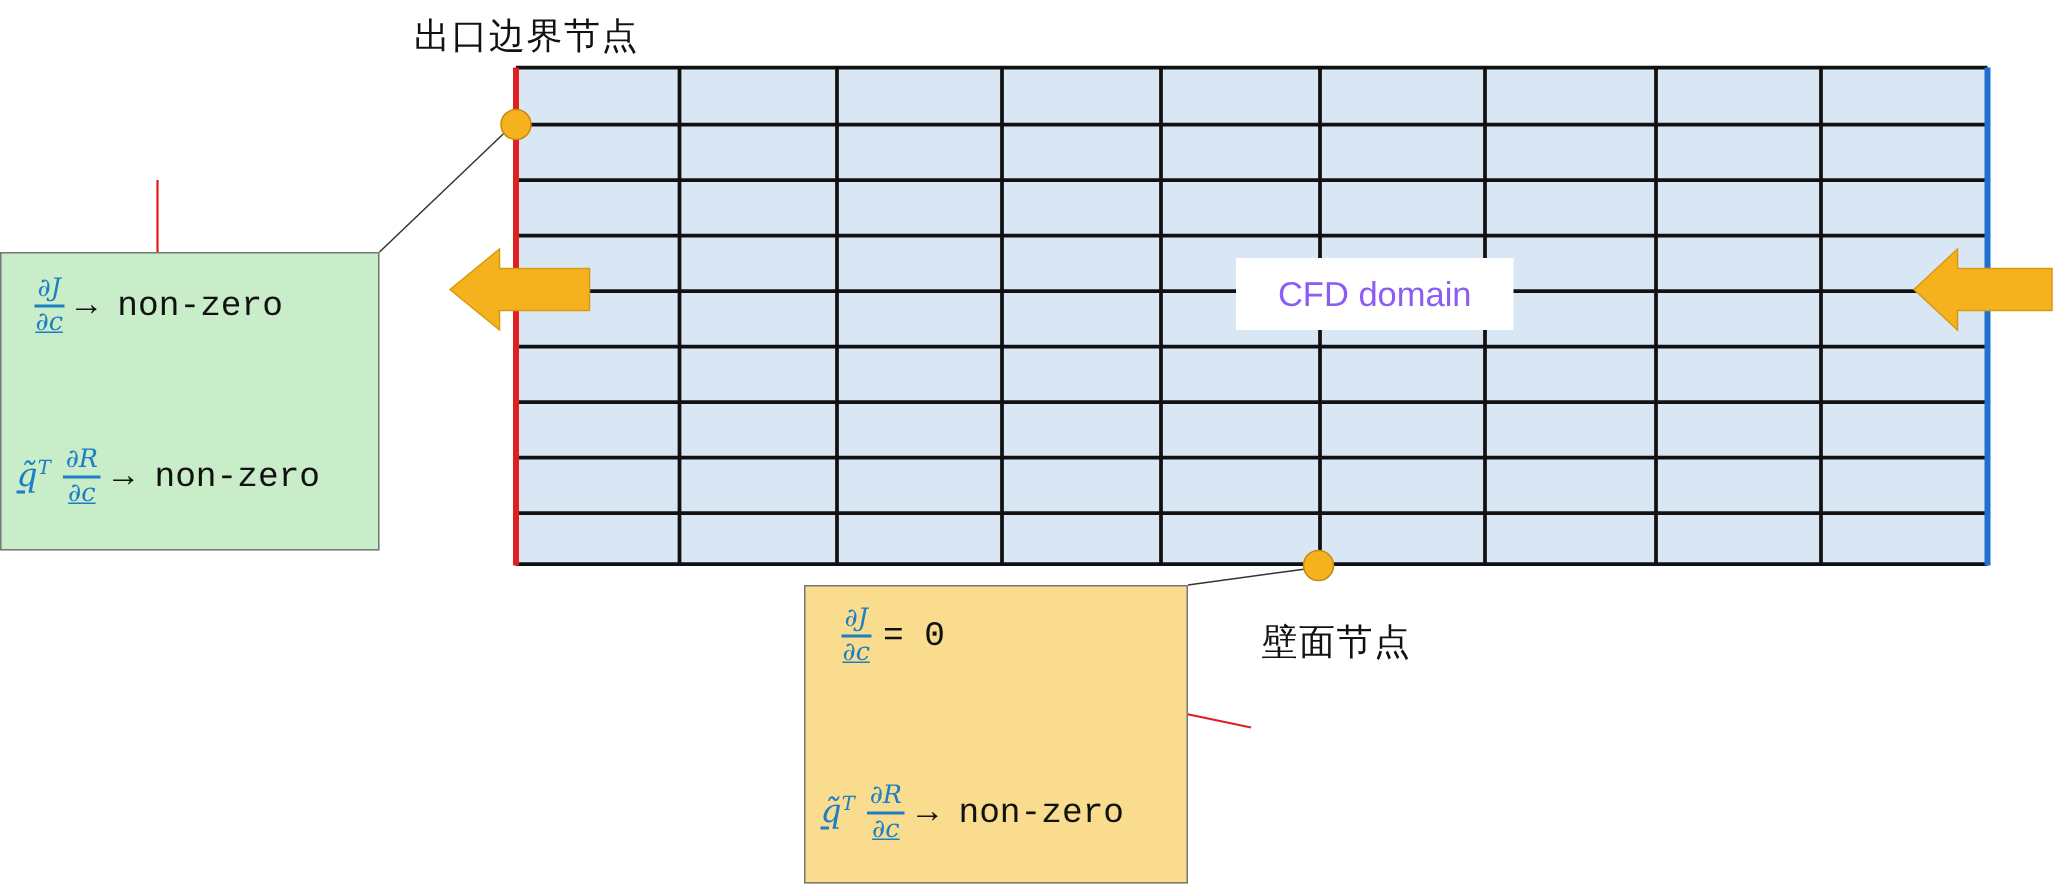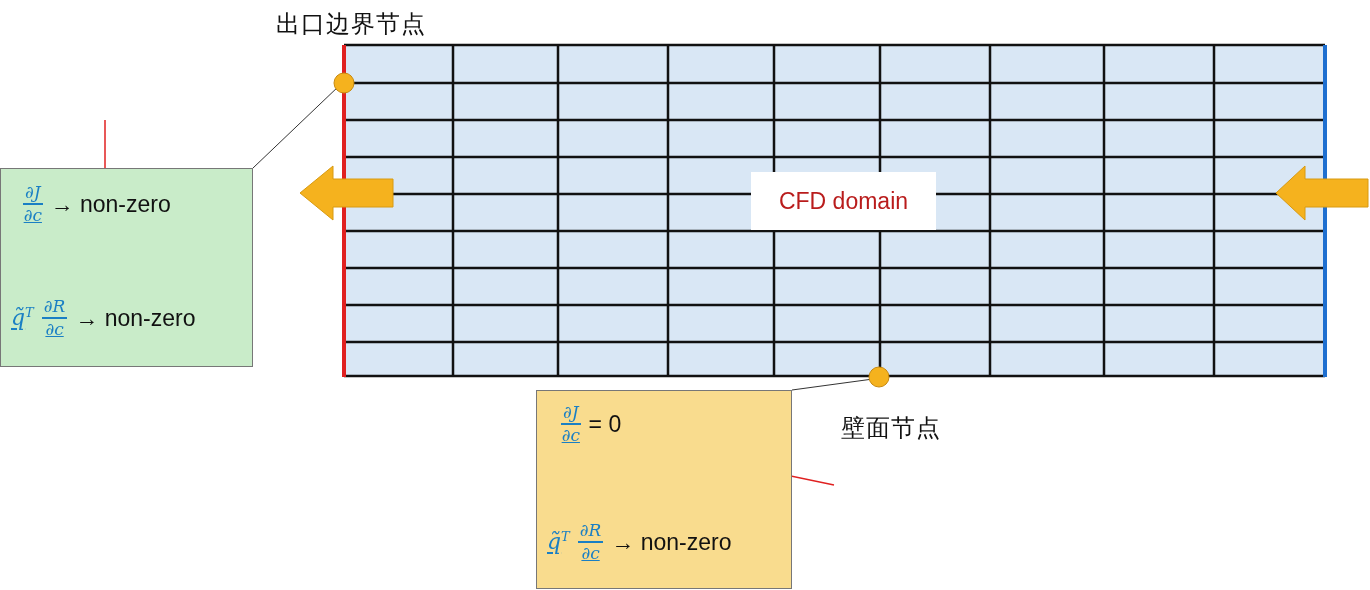--- a/index.html
+++ b/index.html
@@ -8,23 +8,23 @@
   svg.layer{position:absolute;left:0;top:0;}
   .cn{font-family:Liberation Mono, monospace;font-size:24px;color:#111;letter-spacing:1px;}
   .box{position:absolute;border:1px solid #777;box-sizing:border-box;}
   .green{background:#c9ecc9;left:0;top:168px;width:253px;height:199px;}
   .yellow{background:#f9dc8e;left:536px;top:390px;width:256px;height:199px;}
   .frac{display:inline-flex;flex-direction:column;align-items:center;color:#1a7fc4;font-family:"DejaVu Serif",serif;font-style:italic;font-size:17px;line-height:19px;vertical-align:middle;}
   .frac .num{border-bottom:2px solid #1a7fc4;padding:0 2px 1px;}
   .frac .den{padding-top:1px;}
   .q{color:#1a7fc4;font-family:"DejaVu Serif",serif;font-style:italic;font-size:22px;vertical-align:middle;}
   .q sup{font-size:13px;}
-  .txt{font-size:23px;color:#111;vertical-align:middle;}
+  .txt{font-size:23px;color:#111;vertical-align:middle;font-family:Liberation Mono, monospace;}
   .row{position:absolute;display:flex;align-items:center;gap:8px;}
-  .label-cfd{position:absolute;left:751px;top:172px;width:185px;height:58px;background:#fff;display:flex;align-items:center;justify-content:center;font-size:23px;color:#b91c1c;}
+  .label-cfd{position:absolute;left:824px;top:172px;width:185px;height:48px;background:#fff;display:flex;align-items:center;justify-content:center;font-size:23px;color:#8b5cf6;}
 </style>
 </head>
 <body>
 
 <svg class="layer" width="1370" height="590">
 
   <rect x="344" y="45" width="981" height="331" fill="#d9e7f5"></rect>
 
   <g stroke="#111" stroke-width="2.5">
     <line x1="453" y1="45" x2="453" y2="376"></line>

